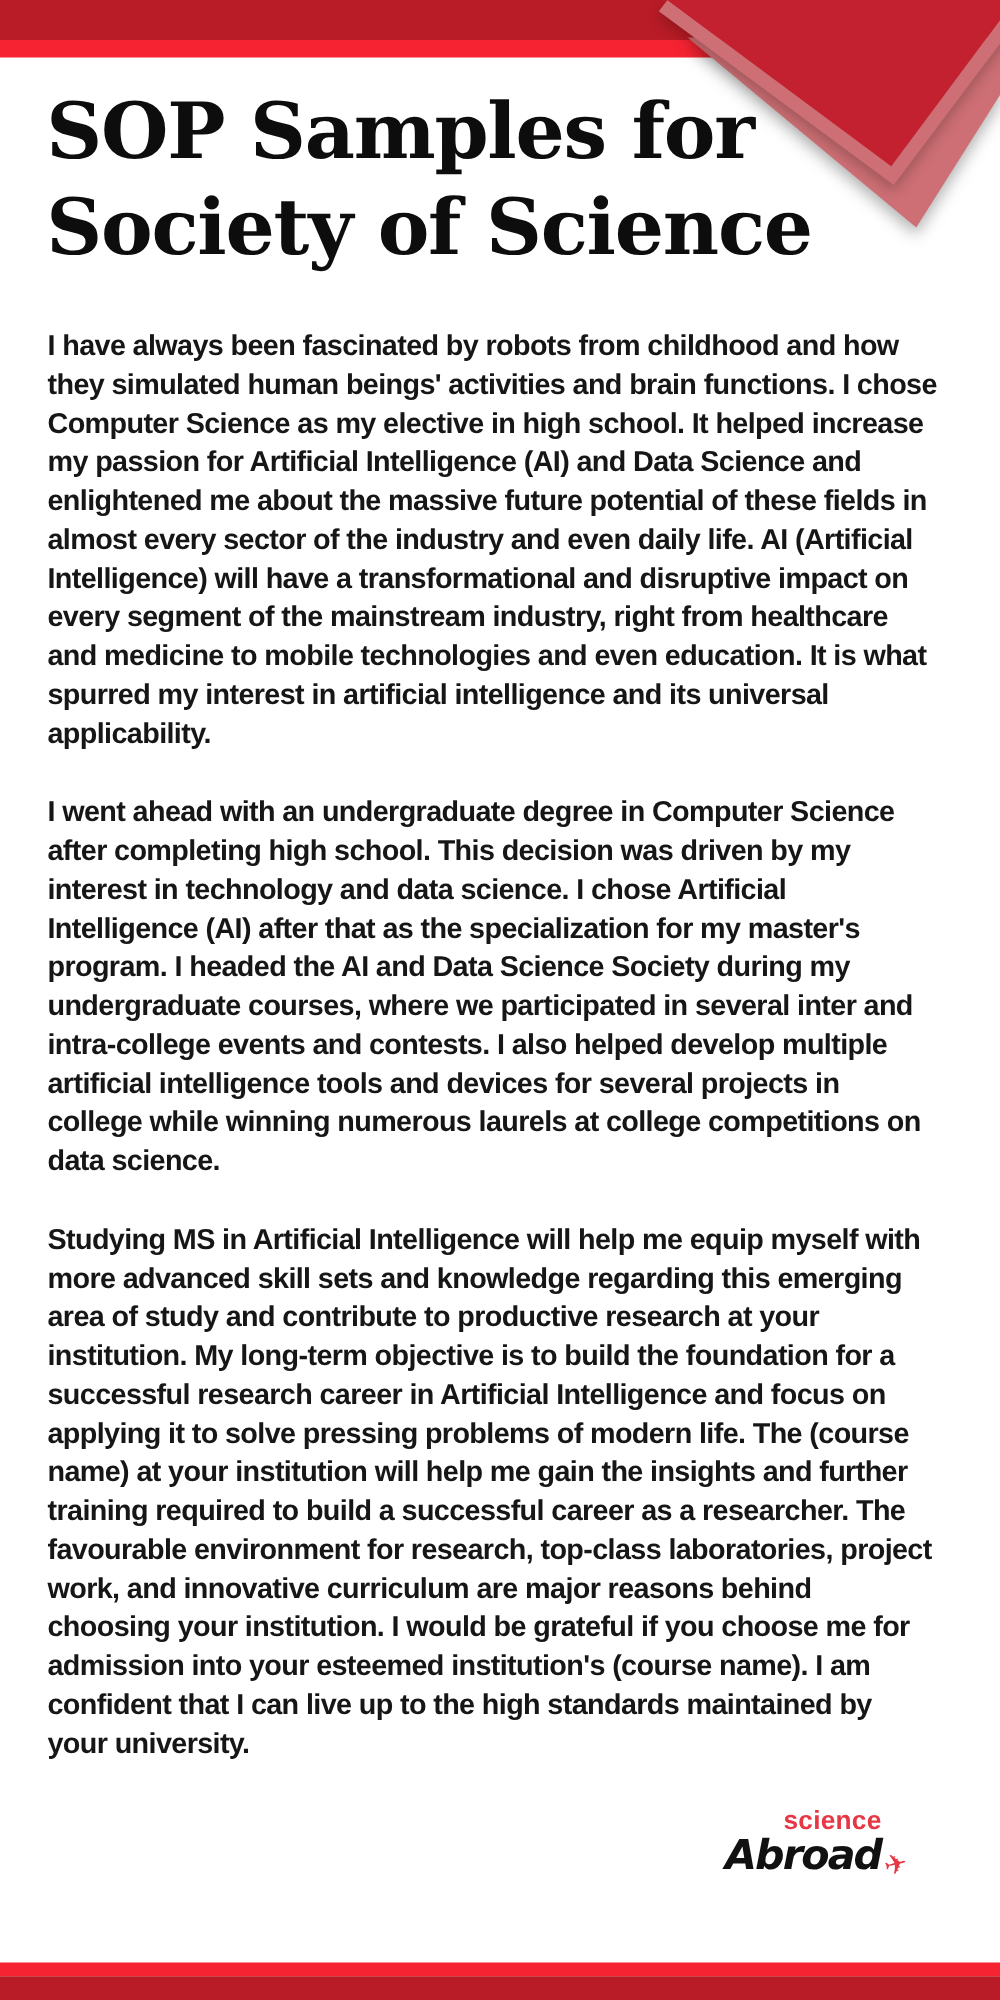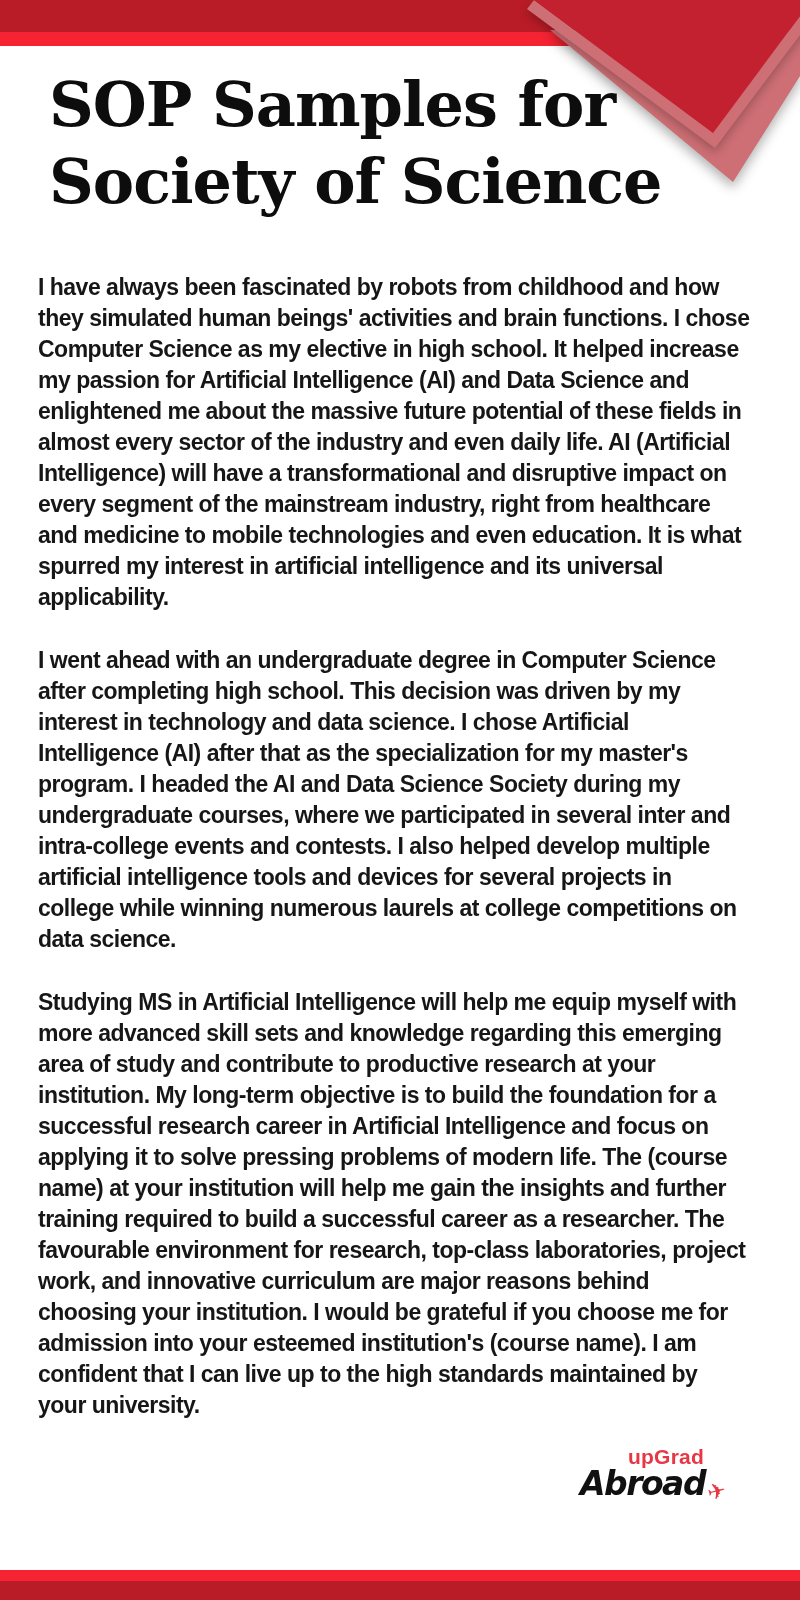--- a/index.html
+++ b/index.html
@@ -31,24 +31,24 @@
   .ribbon-front{fill:var(--ribbon-front-red);}
   
   .title{
     position:absolute;left:37px;top:66px;width:640px;
     font-family:"DejaVu Serif",serif;
     font-weight:700;
     font-size:62px;line-height:77px;
     letter-spacing:-1px;
     color:#0d0d0d;
   }
-  .title span{display:block;margin-left:12px;}
+  .title span{display:block;}
   
   .sop-body{
-    position:absolute;left:38px;top:272px;width:712px;
+    position:absolute;left:38px;top:261px;width:712px;
     color:var(--text-black);
     font-weight:700;
     font-size:23px;line-height:31px;
     letter-spacing:-0.5px;
   }
   .sop-body p{margin:0 0 32px 0;}
   
   .logo{position:absolute;left:580px;top:1446px;width:172px;}
   .logo-upgrad{
     text-align:center;
@@ -92,21 +92,21 @@
     <span>Society of Science</span>
   </h1>
 
   <article class="sop-body">
     <p>I have always been fascinated by robots from childhood and how they simulated human beings' activities and brain functions. I chose Computer Science as my elective in high school. It helped increase my passion for Artificial Intelligence (AI) and Data Science and enlightened me about the massive future potential of these fields in almost every sector of the industry and even daily life. AI (Artificial Intelligence) will have a transformational and disruptive impact on every segment of the mainstream industry, right from healthcare and medicine to mobile technologies and even education. It is what spurred my interest in artificial intelligence and its universal applicability.</p>
     <p>I went ahead with an undergraduate degree in Computer Science after completing high school. This decision was driven by my interest in technology and data science. I chose Artificial Intelligence (AI) after that as the specialization for my master's program. I headed the AI and Data Science Society during my undergraduate courses, where we participated in several inter and intra-college events and contests. I also helped develop multiple artificial intelligence tools and devices for several projects in college while winning numerous laurels at college competitions on data science.</p>
     <p>Studying MS in Artificial Intelligence will help me equip myself with more advanced skill sets and knowledge regarding this emerging area of study and contribute to productive research at your institution. My long-term objective is to build the foundation for a successful research career in Artificial Intelligence and focus on applying it to solve pressing problems of modern life. The (course name) at your institution will help me gain the insights and further training required to build a successful career as a researcher. The favourable environment for research, top-class laboratories, project work, and innovative curriculum are major reasons behind choosing your institution. I would be grateful if you choose me for admission into your esteemed institution's (course name). I am confident that I can live up to the high standards maintained by your university.</p>
   </article>
 
   <div class="logo">
-    <div class="logo-upgrad">upGrad</div>
+    <div class="logo-upgrad">science</div>
     <div class="logo-abroad-row">
       <span class="logo-abroad">Abroad</span>
       <span class="logo-plane">✈</span>
     </div>
   </div>
 
   <div class="bar-bottom-bright"></div>
   <div class="bar-bottom-dark"></div>
 
 </div>

